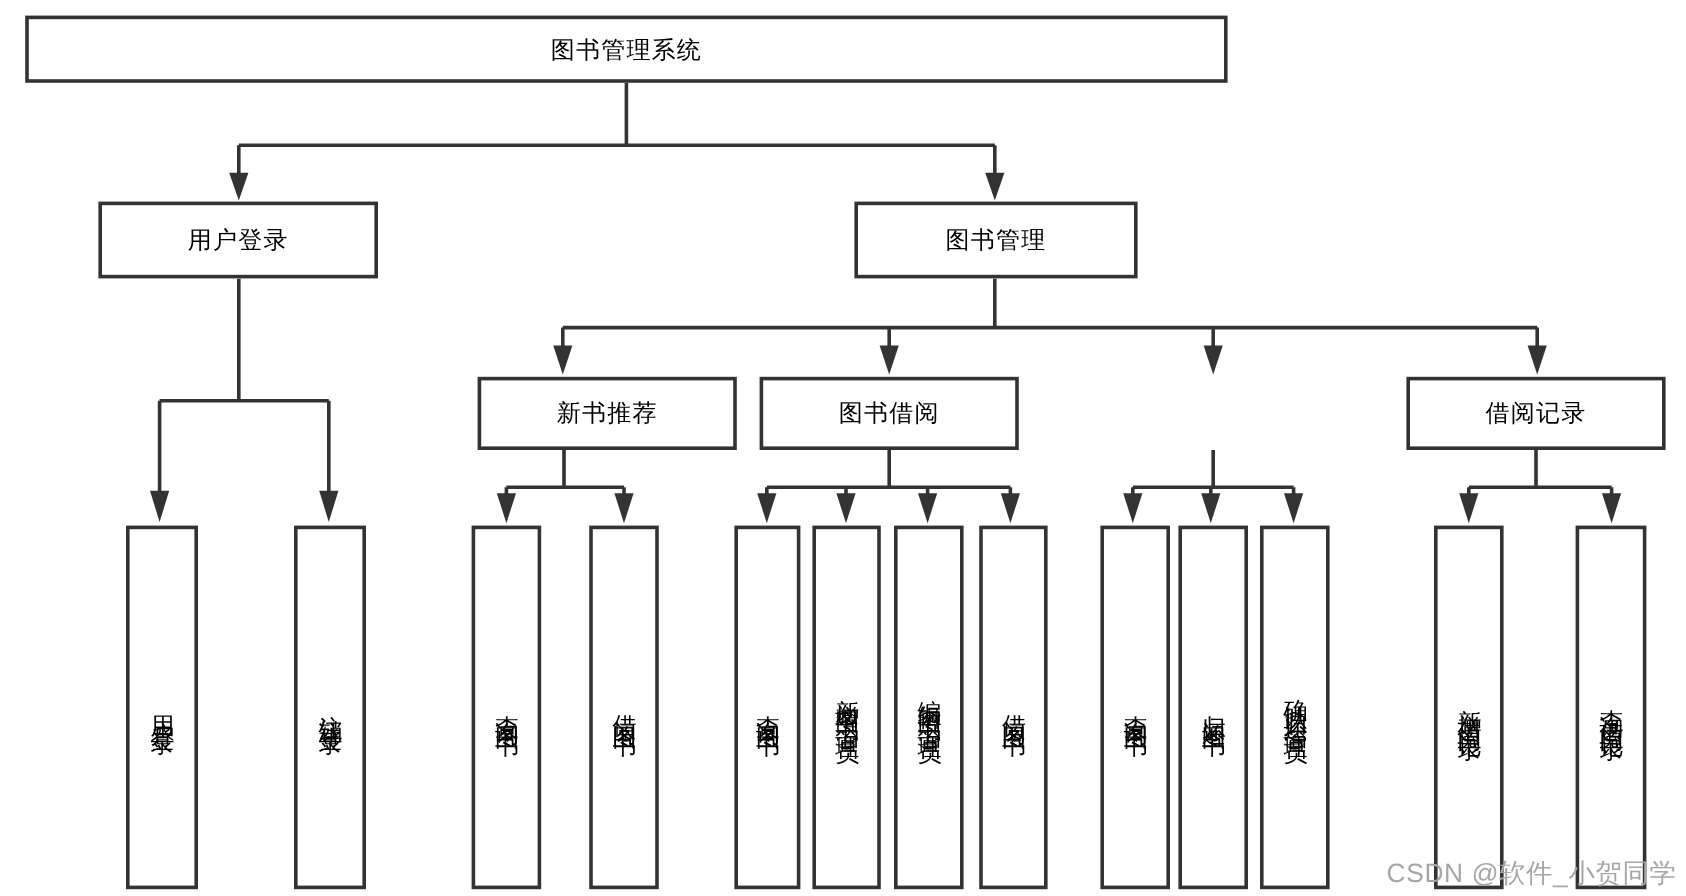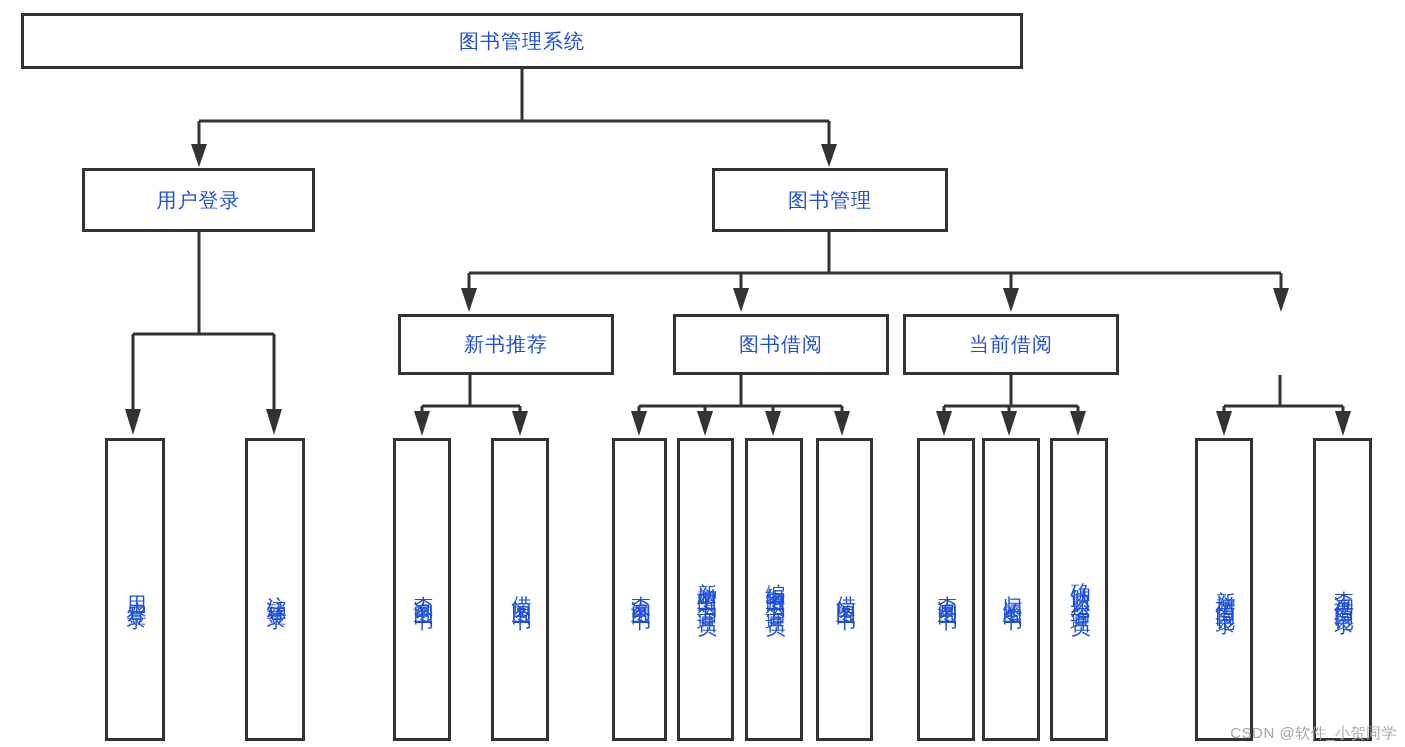--- a/index.html
+++ b/index.html
@@ -4,35 +4,34 @@
 <style>
   html,body{margin:0;padding:0;background:#ffffff;}
   body{
     width:1405px;height:747px;position:relative;overflow:hidden;
     font-family:"Liberation Sans","DejaVu Sans",sans-serif;
   }
   .stage{position:absolute;inset:0;width:1405px;height:747px;background:#ffffff;}
   .connectors{position:absolute;left:0;top:0;width:1405px;height:747px;pointer-events:none;}
   .node{
     position:absolute;box-sizing:border-box;background:#ffffff;
-    border:3px solid #333333;color:#1d4ed8;
+    border:3px solid #333333;color:#000000;
     display:flex;align-items:center;justify-content:center;
     text-align:center;
-    font-family:Liberation Mono, monospace;
   }
   .node.h{font-size:20px;letter-spacing:1px;}
   .node.root{font-size:20px;letter-spacing:1px;}
   .node.v{font-size:20px;}
   .node.v .vlabel{
     writing-mode:vertical-rl;text-orientation:mixed;
     letter-spacing:5px;line-height:1;white-space:nowrap;
   }
   .watermark{
     position:absolute;right:8px;bottom:4px;
-    font-size:15px;color:#a6a6a6;letter-spacing:0.5px;
+    font-size:22px;color:#a6a6a6;letter-spacing:0.5px;
     z-index:5;white-space:nowrap;
   }
 </style>
 </head>
 <body>
 
 <div class="stage">
 
   <svg class="connectors" width="1405" height="747" viewBox="0 0 1405 747" xmlns="http://www.w3.org/2000/svg">
     <g stroke="#333333" stroke-width="3" fill="none">
@@ -81,25 +80,25 @@
   <div class="node h" style="left:82px;top:168px;width:233px;height:64px;">
     <span>用户登录</span>
   </div>
   <div class="node h" style="left:712px;top:168px;width:236px;height:64px;">
     <span>图书管理</span>
   </div>
 
   <div class="node h" style="left:362px;top:314px;width:216px;height:61px;margin-left:36px;">
     <span>新书推荐</span>
   </div>
-  <div class="node h" style="left:633px;top:314px;width:216px;height:61px;margin-left:40px;">
+  <div class="node h" style="left:633px;top:314px;width:216px;height:61px;">
     <span>图书借阅</span>
   </div>
-  <div class="node h" style="left:903px;top:314px;width:216px;height:61px;">
-    <span>当前借阅</span>
+  <div class="node h" style="left:1172px;top:314px;width:216px;height:61px;">
+    <span>借阅记录</span>
   </div>
 
   <div class="node v" style="left:105px;top:438px;width:60px;height:303px;">
     <span class="vlabel">用户登录</span>
   </div>
   <div class="node v" style="left:245px;top:438px;width:60px;height:303px;">
     <span class="vlabel">注销登录</span>
   </div>
 
   <div class="node v" style="left:393px;top:438px;width:58px;height:303px;">

